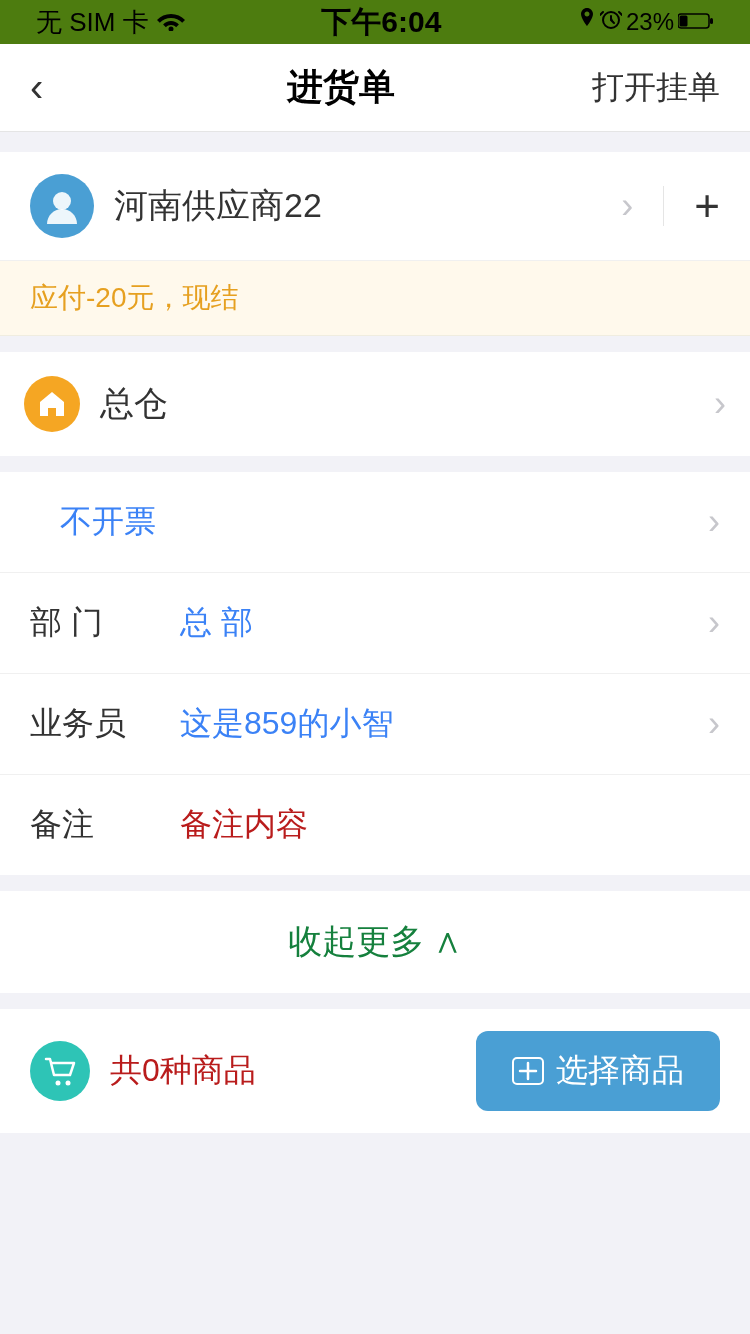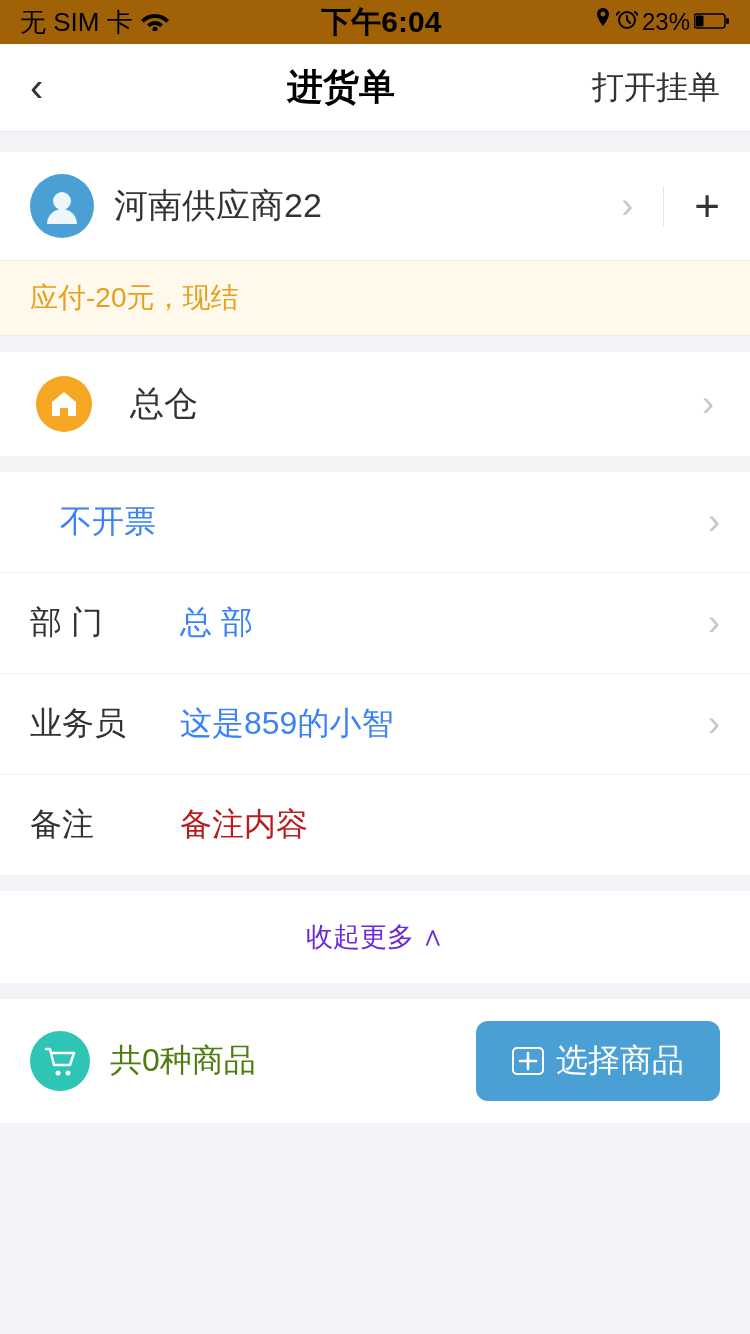--- a/index.html
+++ b/index.html
@@ -9,25 +9,25 @@
       min-height: 1334px;
       font-family: -apple-system, "PingFang SC", "Helvetica Neue", Arial, sans-serif;
       background: #f2f2f7;
       font-size: 32px;
     }
 
     
     .status-bar {
       width: 100%;
       height: 44px;
-      background: #a16207;
+      background: #4d7c0f;
       display: flex;
       align-items: center;
       justify-content: space-between;
-      padding: 0 20px;
+      padding: 0 36px;
       font-size: 26px;
       color: #000;
     }
     .status-left { display: flex; align-items: center; gap: 8px; }
     .status-center { font-weight: 600; font-size: 30px; }
     .status-right { display: flex; align-items: center; gap: 4px; font-size: 24px; }
 
     
     .nav-bar {
       width: 100%;
@@ -117,23 +117,22 @@
       font-size: 28px;
       color: #e6a020;
       border-bottom: 1px solid #f0ede0;
     }
 
     
     .warehouse-row {
       background: #fff;
       display: flex;
       align-items: center;
-      padding: 24px 36px;
+      padding: 24px 24px;
       margin-top: 16px;
-      gap: 18px;
     }
     .warehouse-icon {
       width: 56px;
       height: 56px;
       border-radius: 50%;
       background: #f5a623;
       display: flex;
       align-items: center;
       justify-content: center;
       margin-right: 20px;
@@ -175,22 +174,22 @@
     }
 
     
     .collapse-row {
       background: #fff;
       margin-top: 16px;
       display: flex;
       align-items: center;
       justify-content: center;
       padding: 28px 30px;
-      font-size: 27px;
-      color: #6d28d9;
+      font-size: 34px;
+      color: #15803d;
       cursor: pointer;
     }
 
     
     .product-bar {
       background: #fff;
       margin-top: 16px;
       display: flex;
       align-items: center;
       padding: 22px 30px;
@@ -201,21 +200,21 @@
       height: 60px;
       border-radius: 50%;
       background: #2ec4b6;
       display: flex;
       align-items: center;
       justify-content: center;
       flex-shrink: 0;
     }
     .product-count {
       font-size: 32px;
-      color: #4d7c0f;
+      color: #b91c1c;
       flex: 1;
     }
     .select-btn {
       background: #4a9fd4;
       color: #fff;
       border-radius: 12px;
       padding: 18px 36px;
       font-size: 32px;
       display: flex;
       align-items: center;

